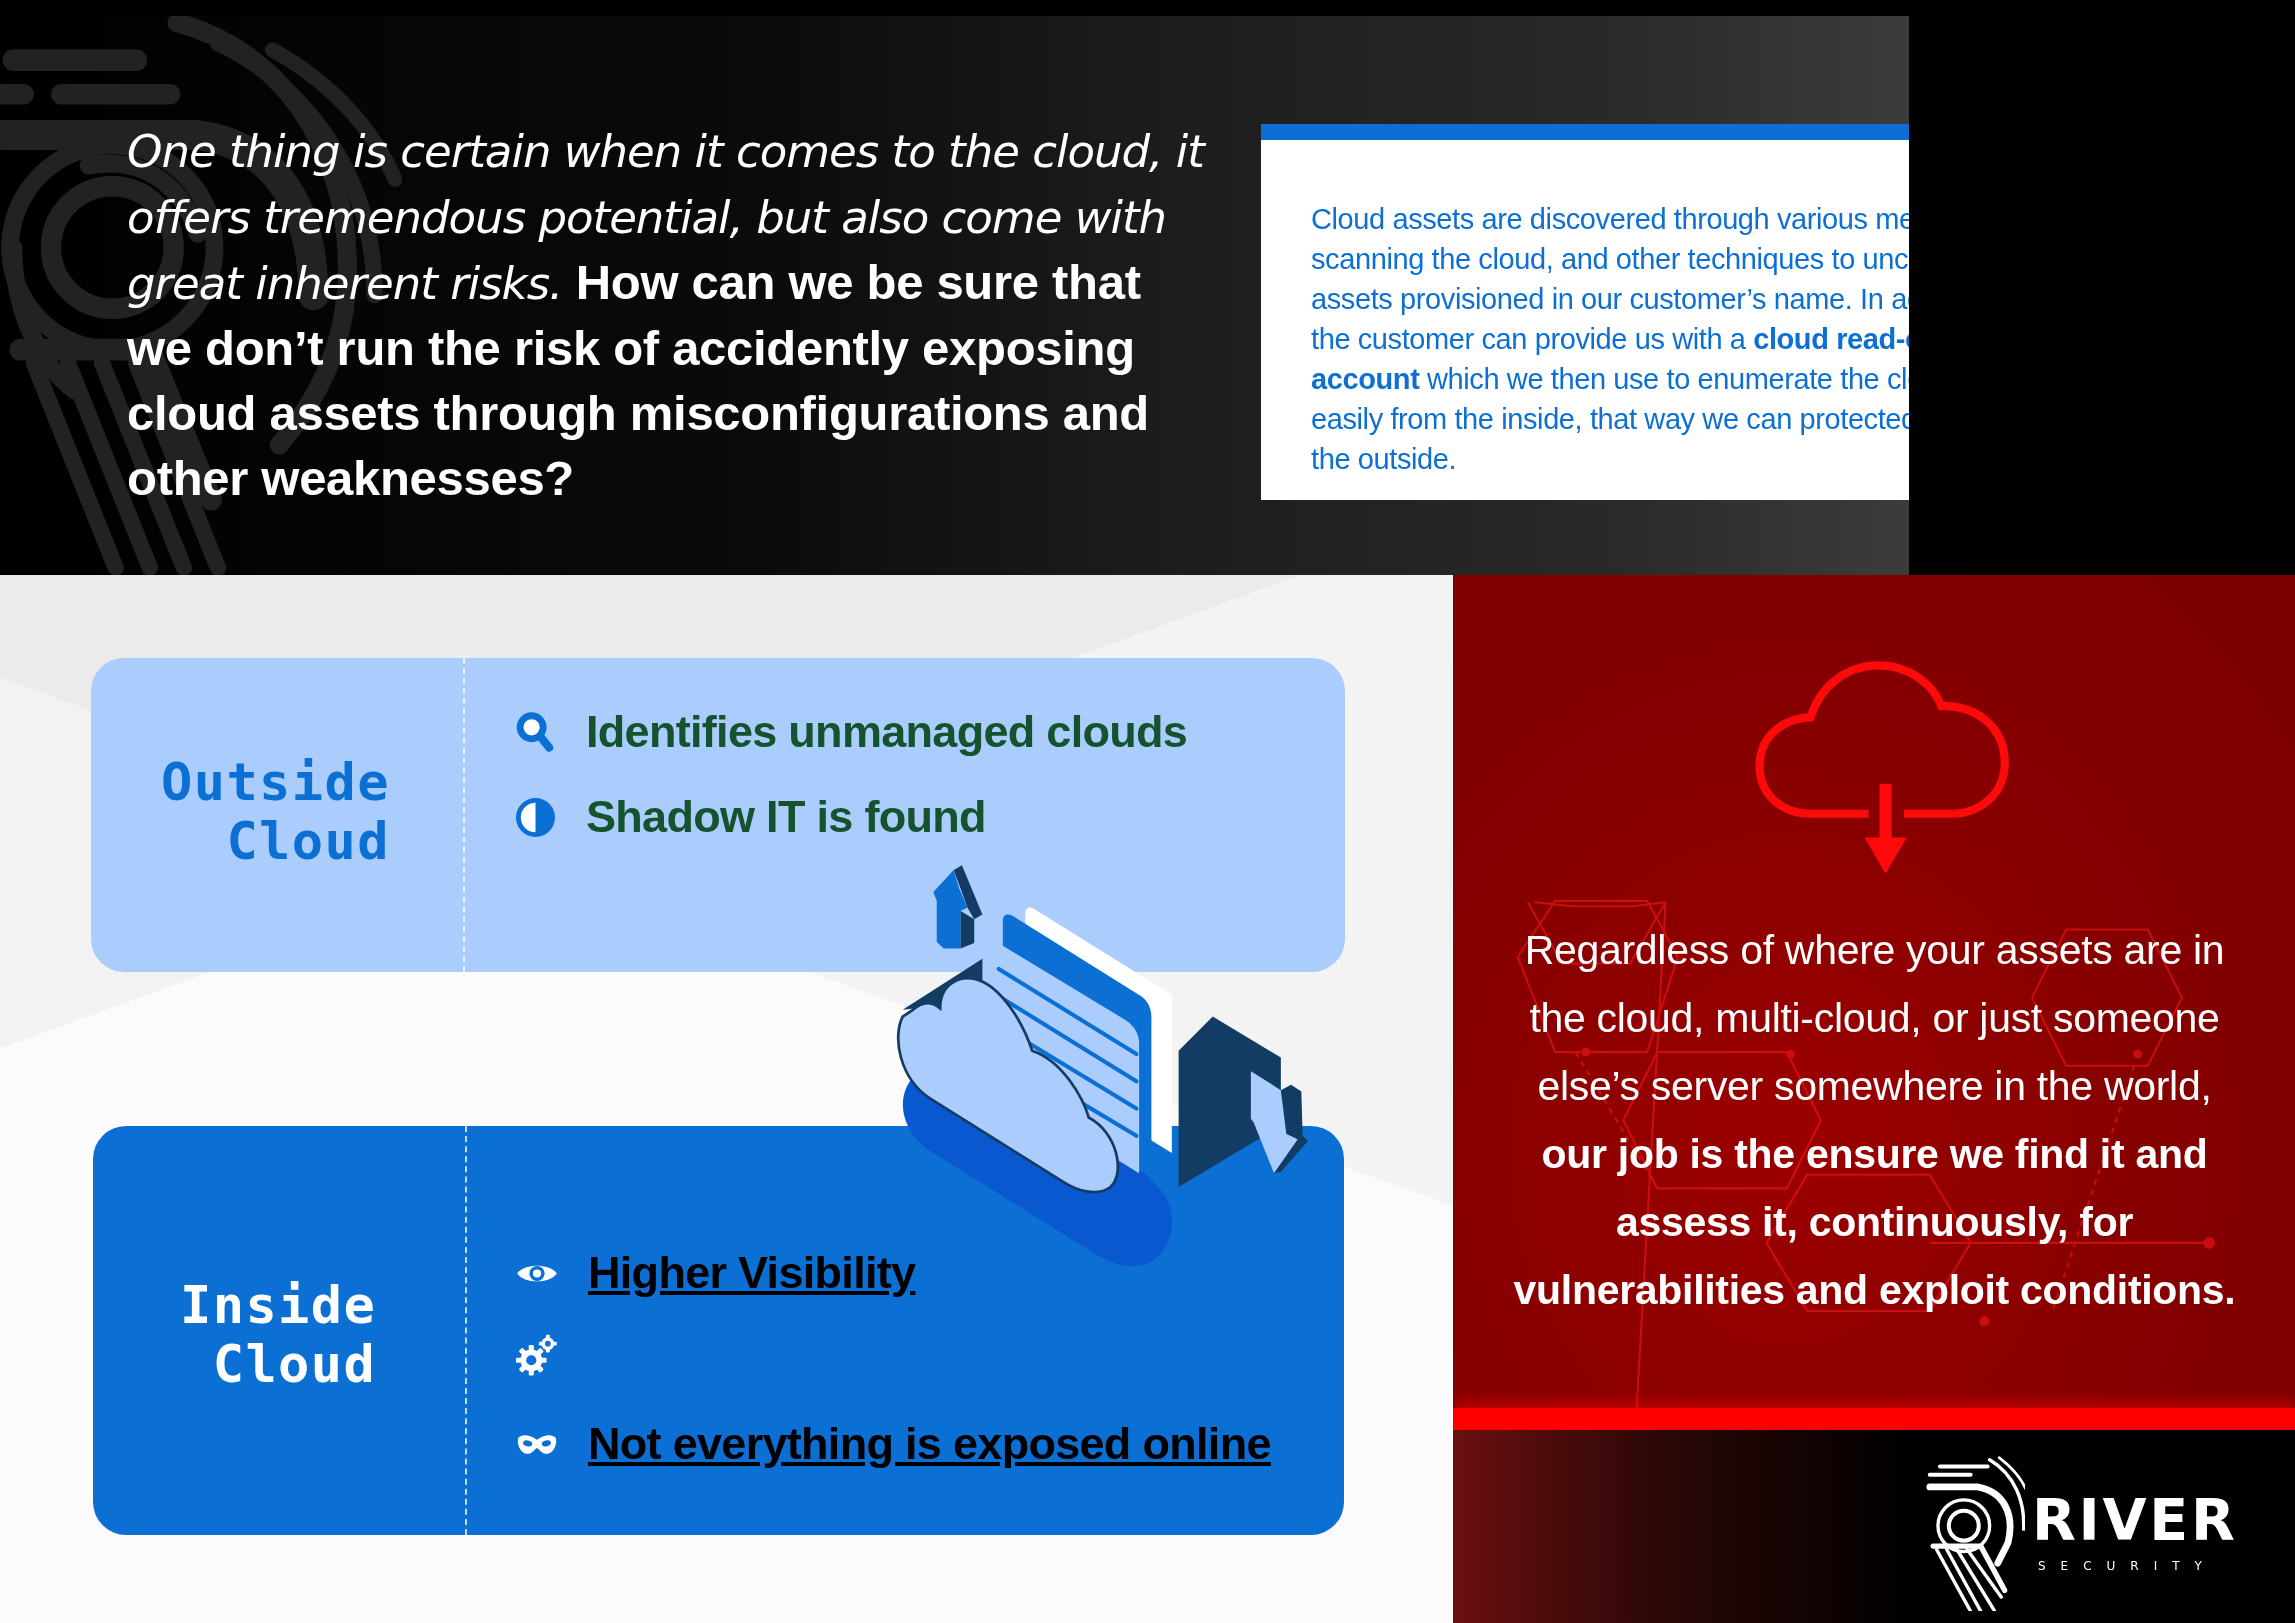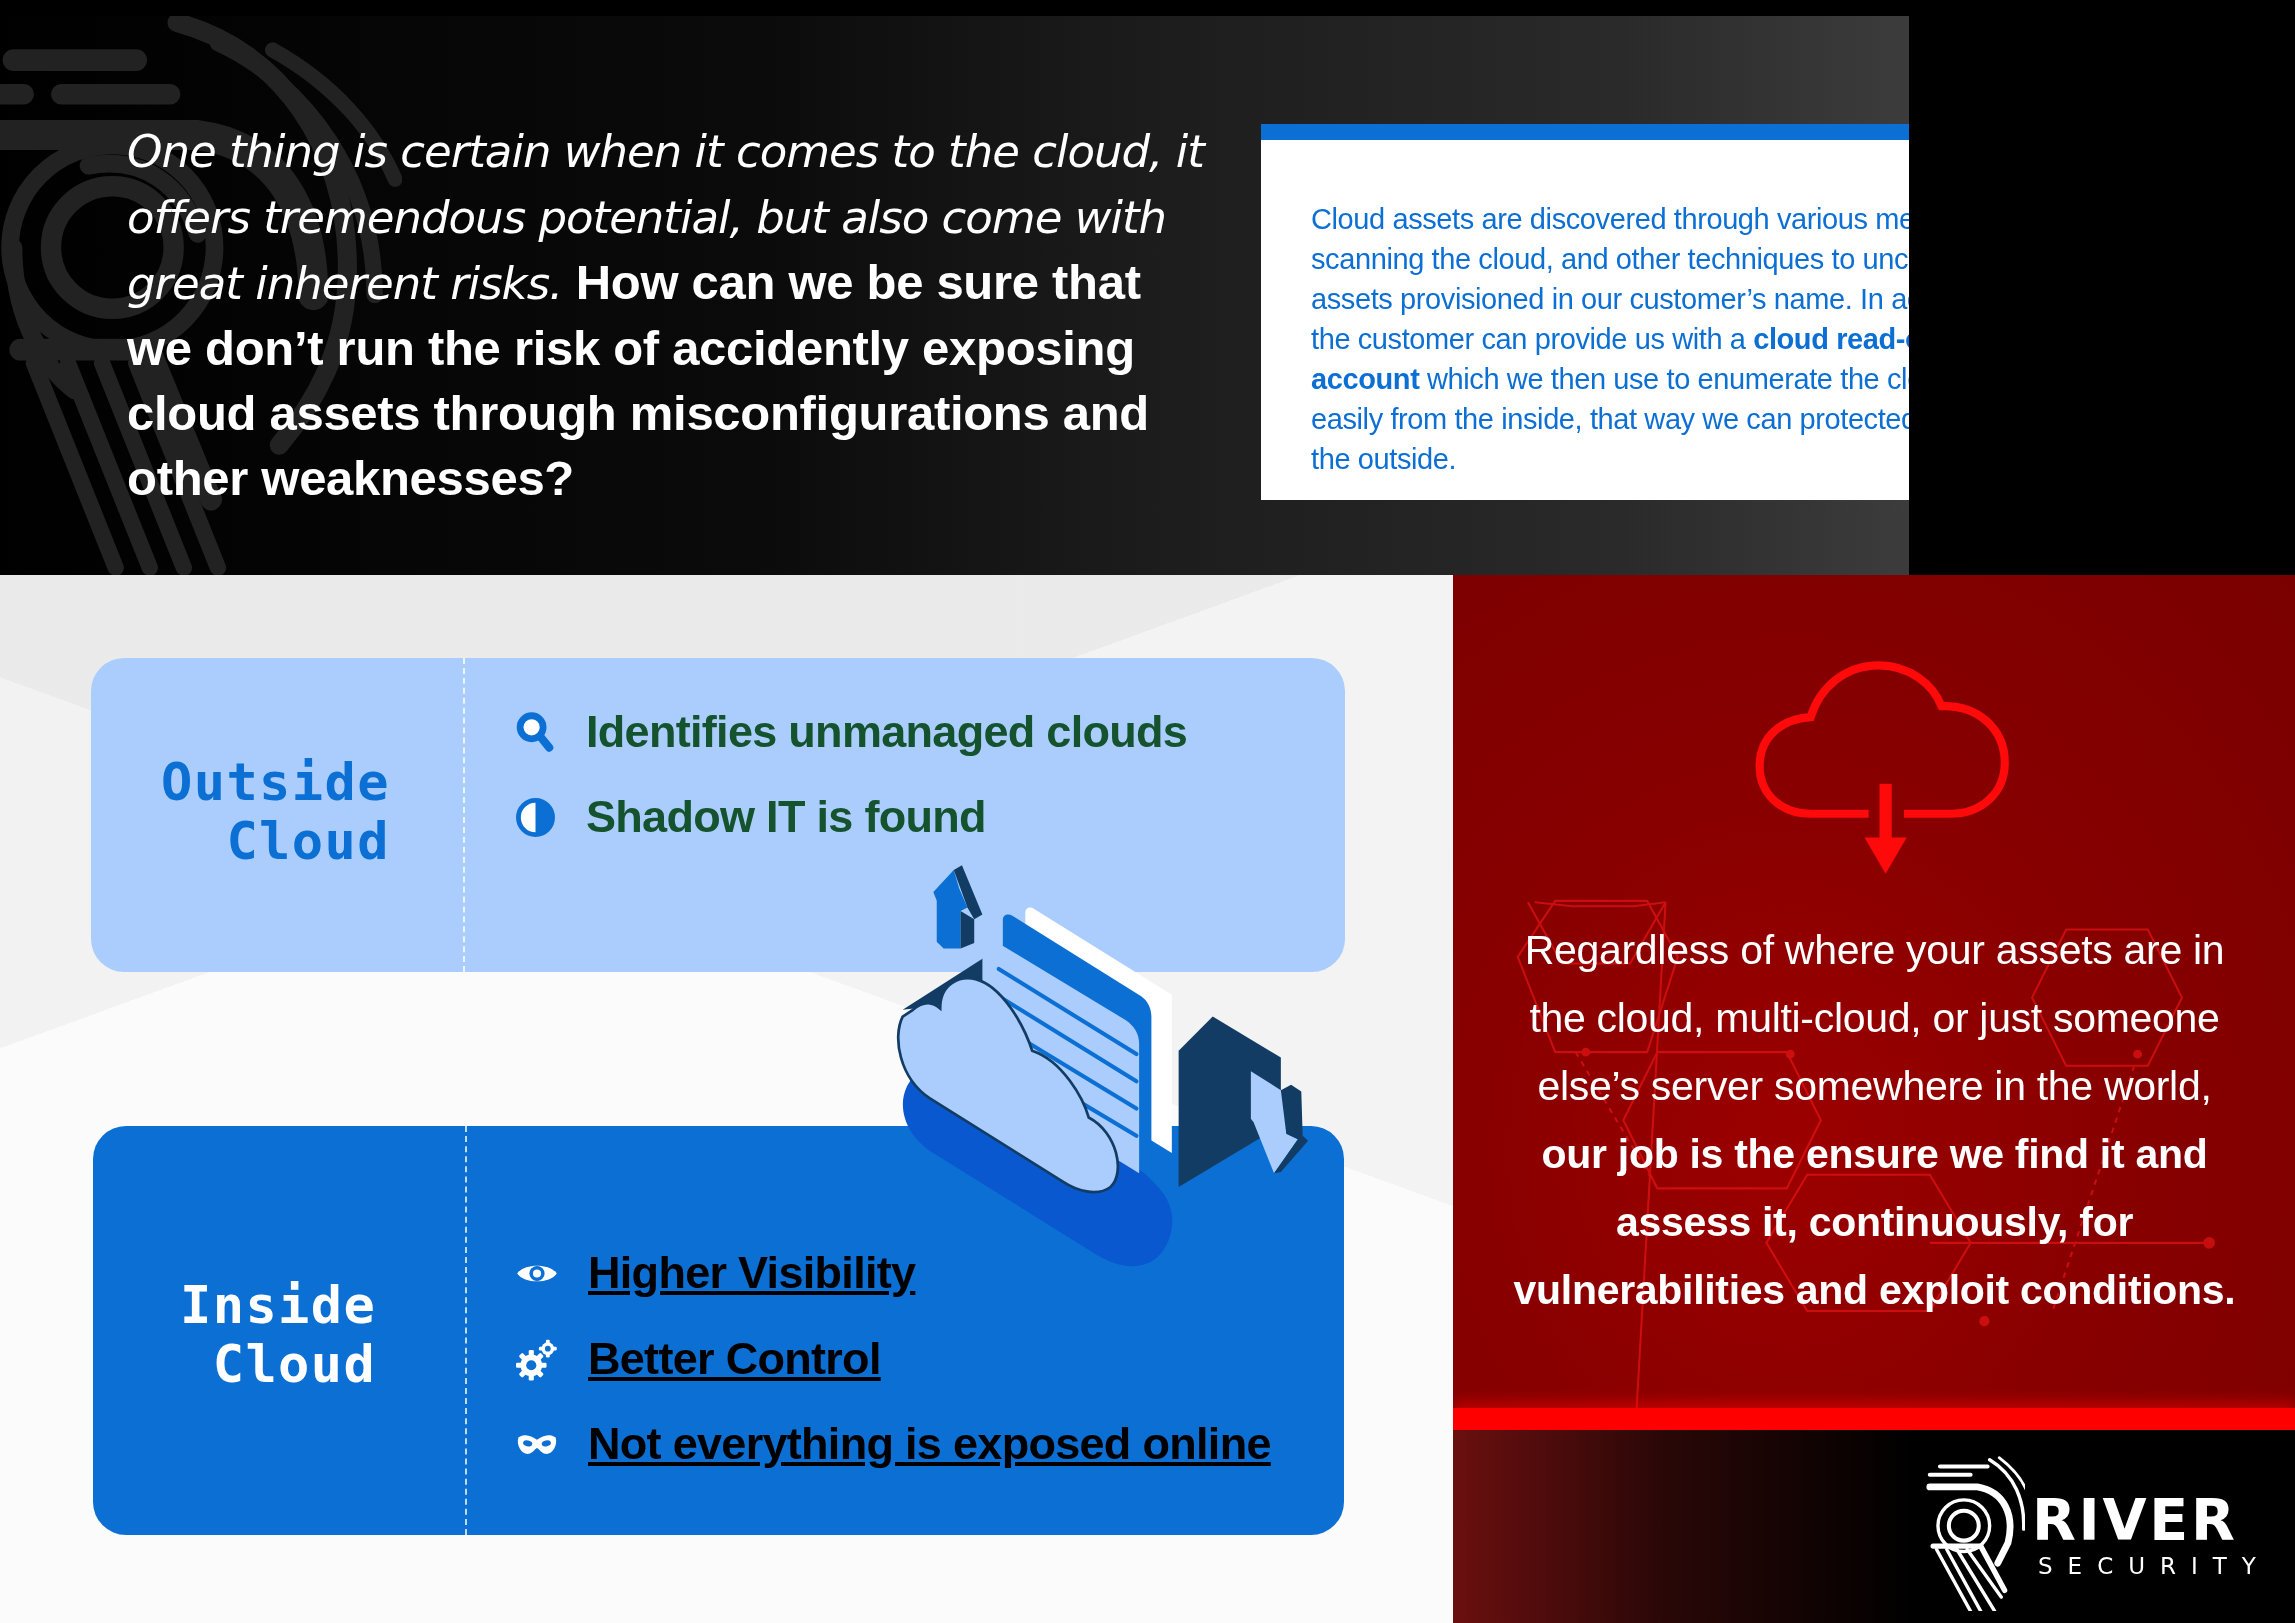--- a/index.html
+++ b/index.html
@@ -85,21 +85,21 @@
     position: absolute; left: 0; top: 855px; width: 842px; height: 194px;
     background: linear-gradient(90deg, #6b0f0f 0%, #2a0707 25%, #000 55%);
   }
   .logo { position: absolute; left: 470px; top: 879px; width: 368px; height: 164px; }
   .logo-word {
     position: absolute; left: 109px; top: 38px; color: #fff; font-family: "DejaVu Sans", sans-serif;
     font-weight: 700; font-size: 57px; letter-spacing: 2.7px; line-height: 57px;
   }
   .logo-sub {
     position: absolute; left: 115px; top: 102px; color: #fff; font-family: "DejaVu Sans", sans-serif;
-    font-size: 23px; letter-spacing: 15px; line-height: 20.4px;
+    font-size: 12px; letter-spacing: 15px; line-height: 20.4px;
   }
 </style>
 </head>
 <body>
 
 <section class="top-band">
   <svg class="fingerprint-bg" viewBox="0 0 600 860" fill="none" stroke="#222" stroke-linecap="round">
     <path d="M30 75 H210" stroke-width="32"></path>
     <path d="M10 125 H45 M100 125 H260" stroke-width="30"></path>
     <path d="M10 185 H300 C420 200 470 300 470 420" stroke-width="44"></path>
@@ -191,21 +191,20 @@
             <rect x="20" y="18" width="8" height="48" rx="2" transform="rotate(45 24 42)"></rect>
             <rect x="20" y="18" width="8" height="48" rx="2" transform="rotate(-45 24 42)"></rect>
             <circle cx="50" cy="16" r="10"></circle>
             <rect x="47" y="2" width="6" height="28" rx="2"></rect>
             <rect x="36" y="13" width="28" height="6" rx="2"></rect>
           </g>
           <circle cx="24" cy="42" r="8" fill="#0b6fd4"></circle>
           <circle cx="50" cy="16" r="4.5" fill="#0b6fd4"></circle>
         </svg>
       </span>
-      <span>Better Control</span>
     </div>
     <div class="feat" style="top:292px">
       <span class="ico">
         <svg width="49" height="27" viewBox="0 0 72 40">
             <path d="M4 8 C16 0 28 6 36 12 C44 6 56 0 68 8 C72 22 62 38 50 36 C44 35 40 28 36 26 C32 28 28 35 22 36 C10 38 0 22 4 8 Z" fill="#fff"></path>
             <ellipse cx="20" cy="18" rx="8" ry="5" fill="#0b6fd4" transform="rotate(15 20 18)"></ellipse>
             <ellipse cx="52" cy="18" rx="8" ry="5" fill="#0b6fd4" transform="rotate(-15 52 18)"></ellipse>
           </svg>
       </span>
       <span>Not everything is exposed online</span>

